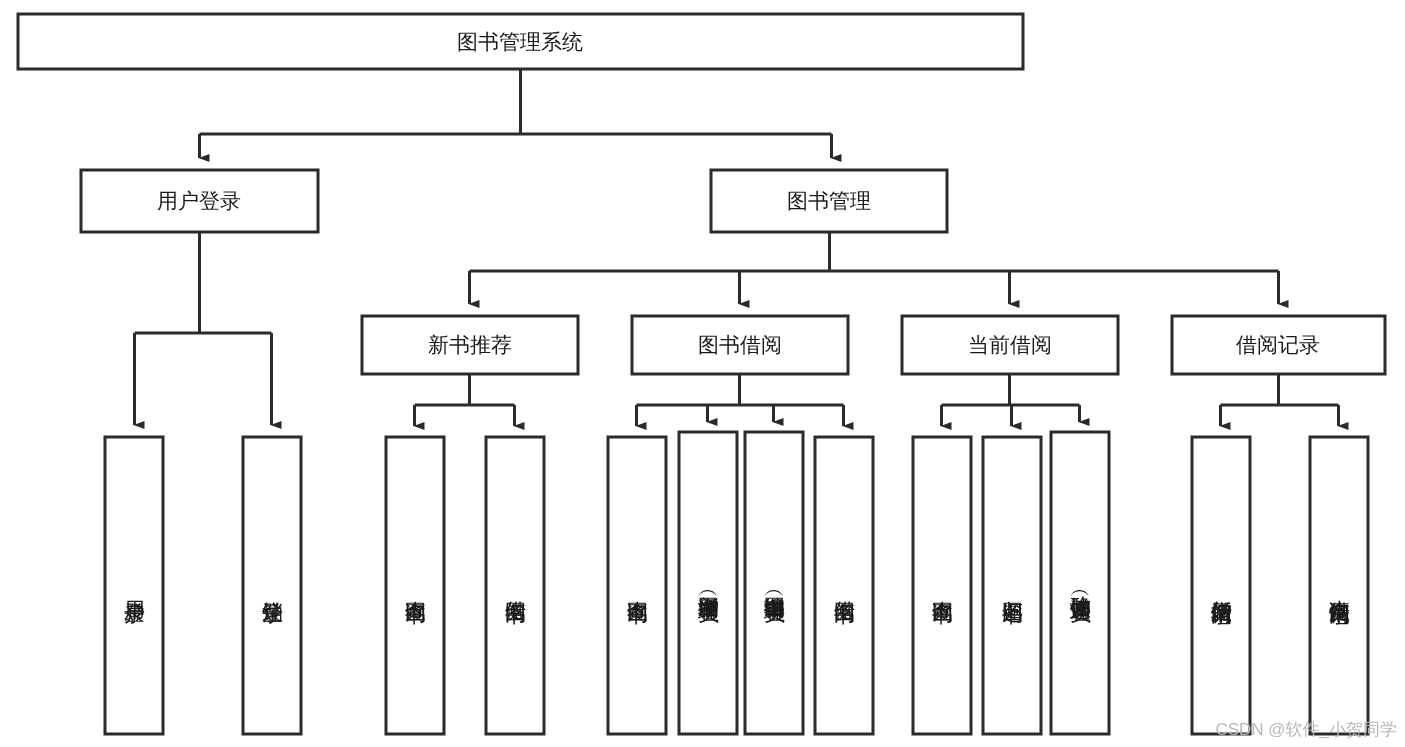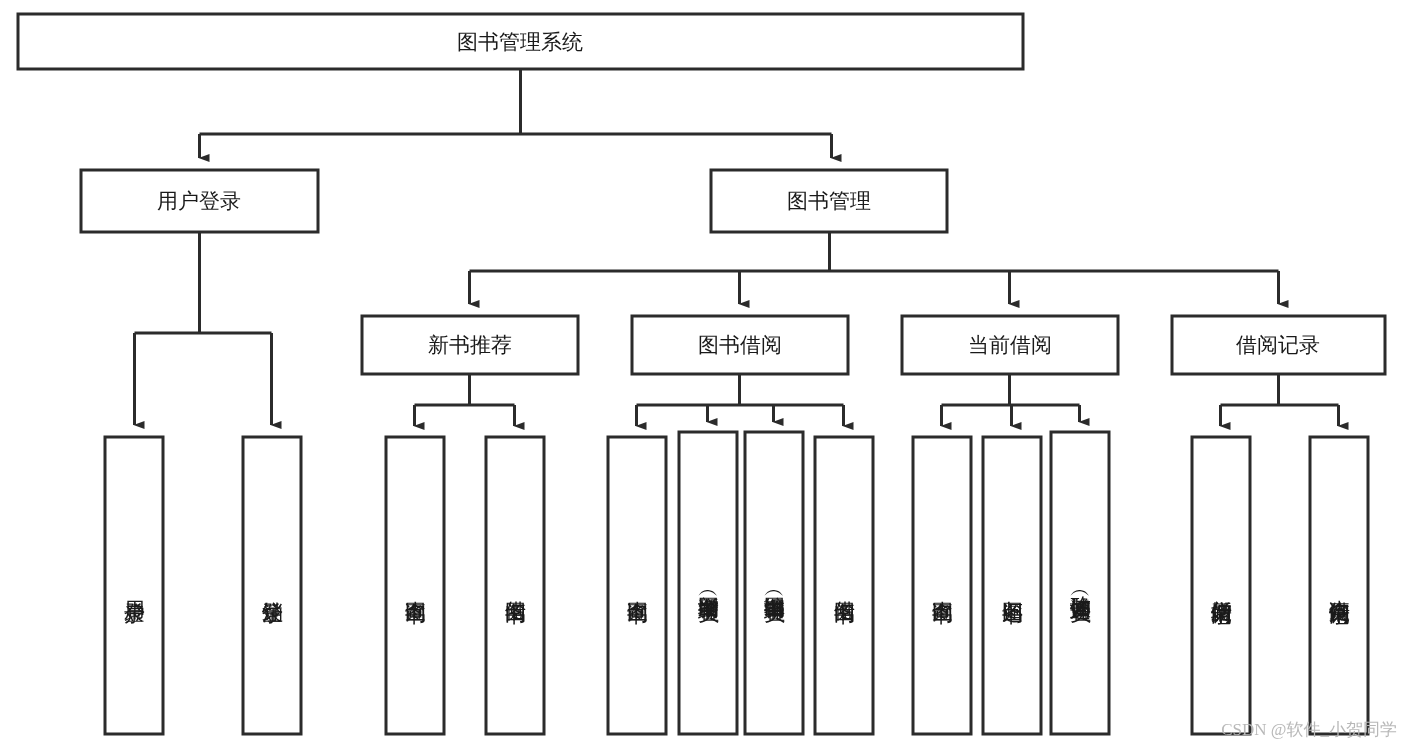--- a/index.html
+++ b/index.html
@@ -55,21 +55,21 @@
     line-height: 1.28;
     color: #1a1a1a;
     letter-spacing: 1px;
     white-space: nowrap;
     pointer-events: none;
   }
   .watermark {
     position: absolute;
     right: 8px;
     bottom: 6px;
-    font-family: Liberation Serif, serif;
+    font-family: Liberation Sans, sans-serif;
     font-size: 17px;
     color: #b8b8b8;
     white-space: nowrap;
   }
 </style>
 </head>
 <body>
 
 <div id="diagram-root">
 

